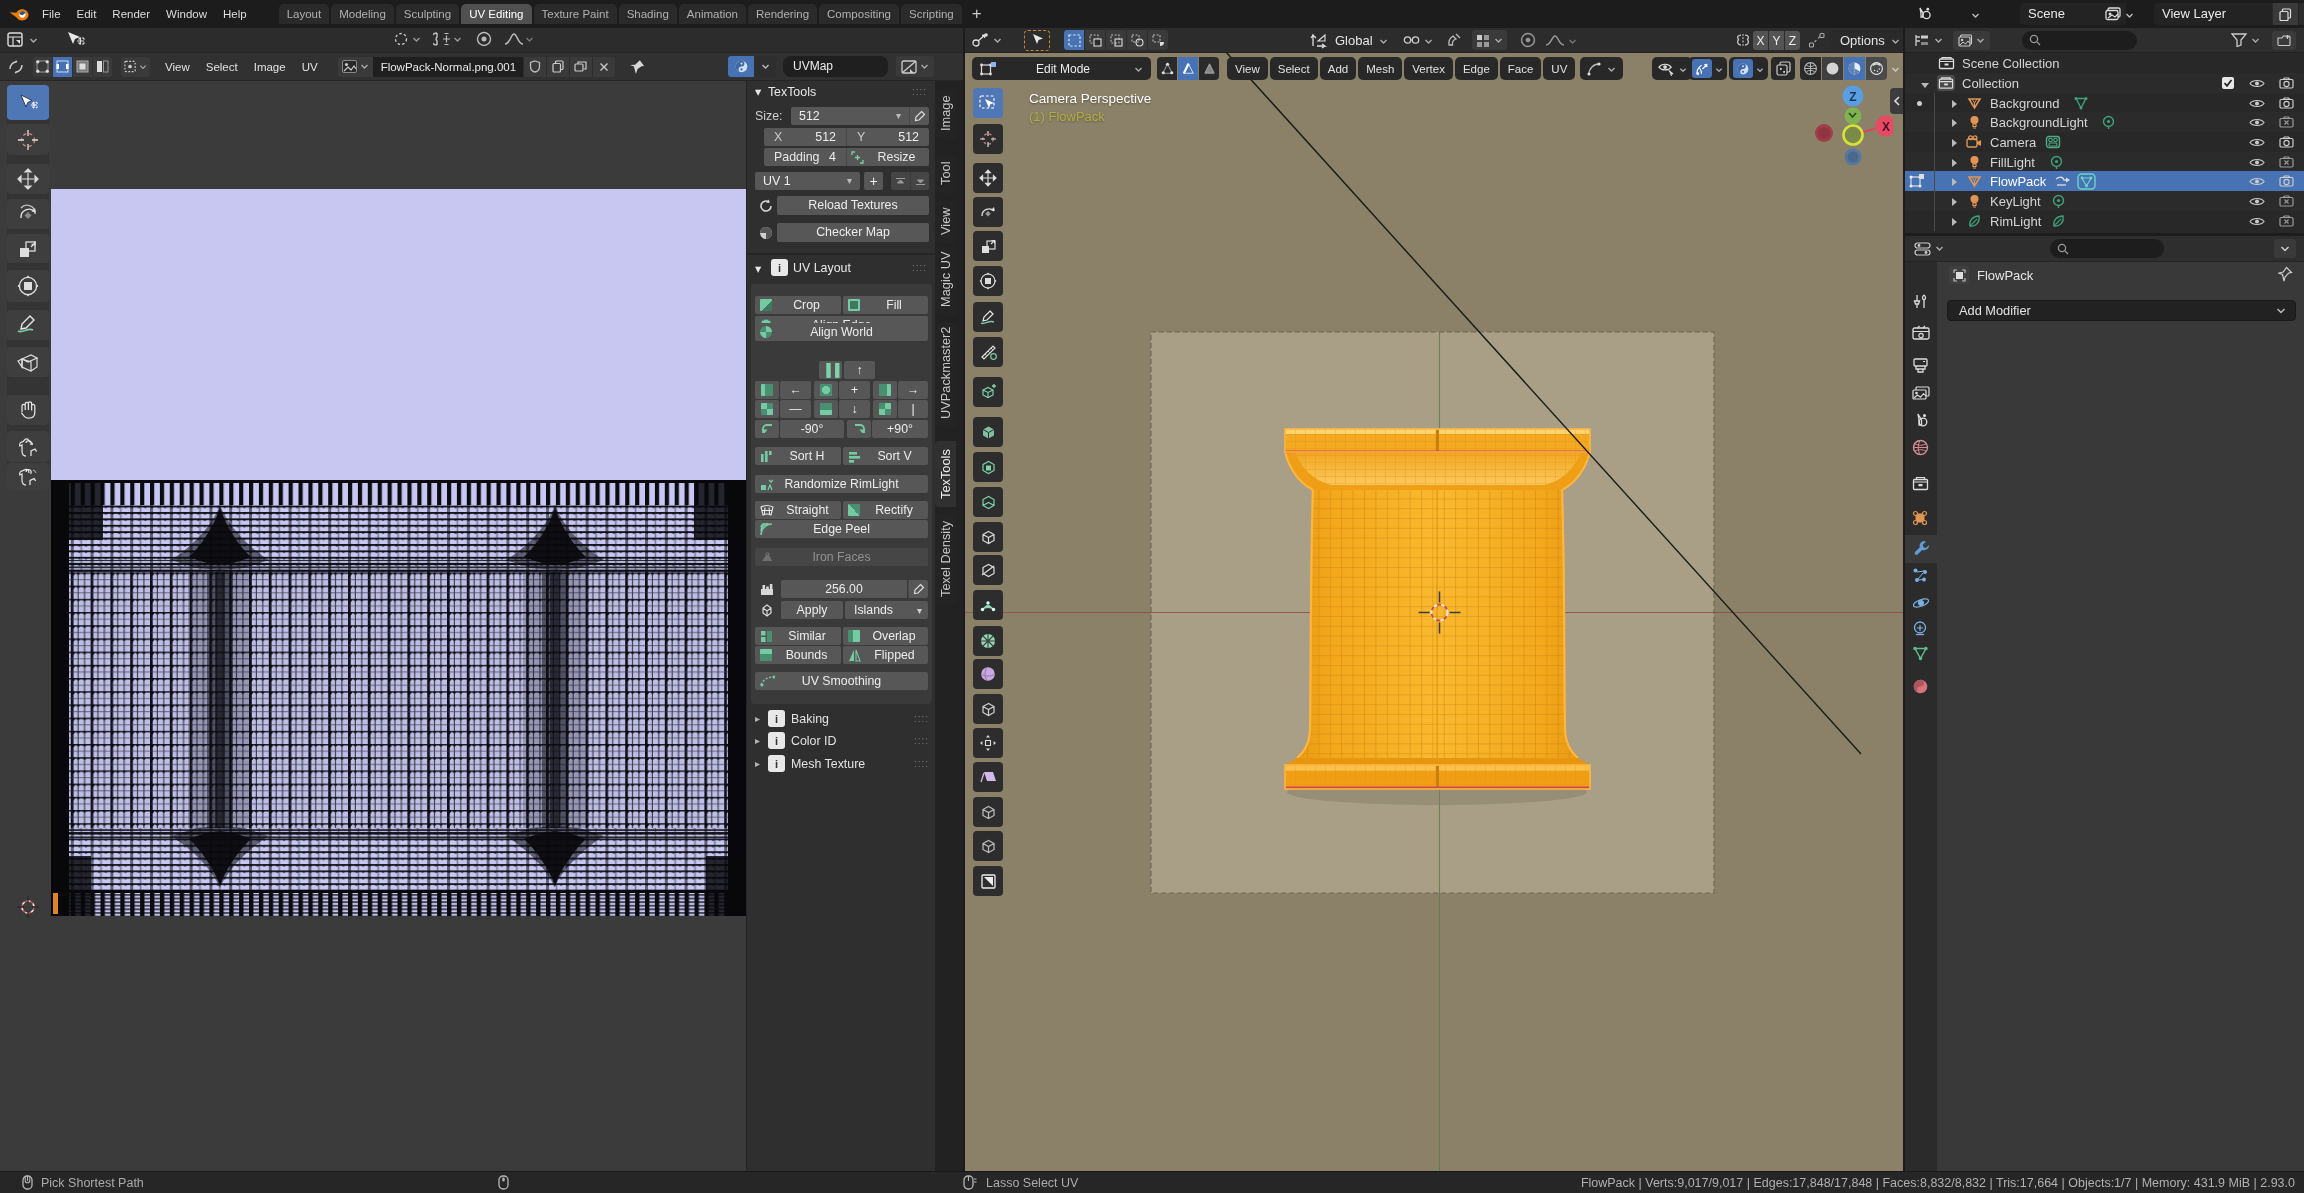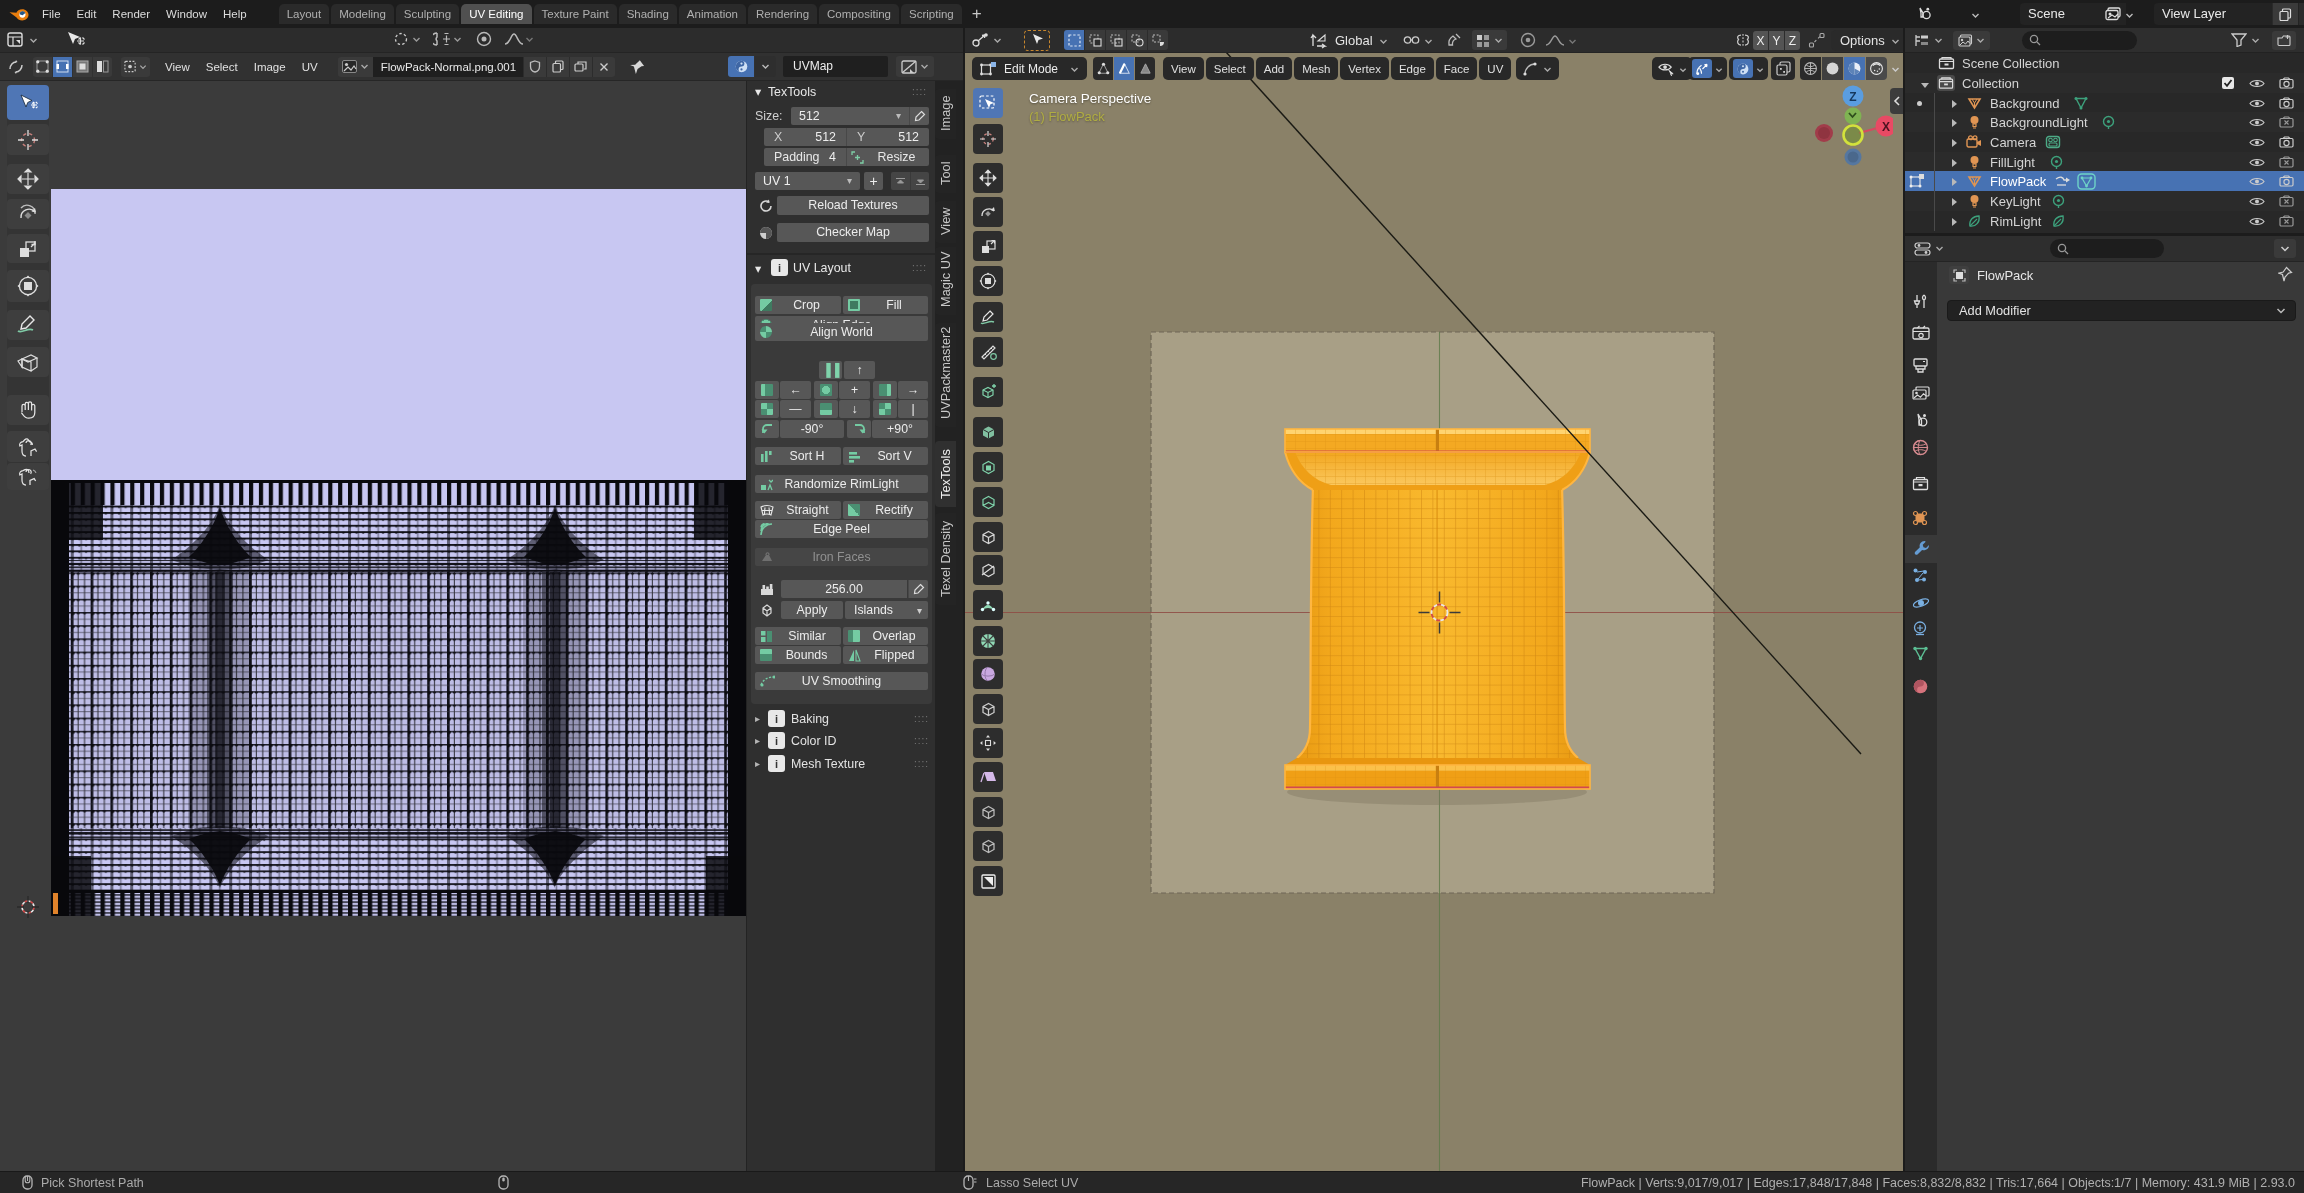--- a/index.html
+++ b/index.html
@@ -241,21 +241,21 @@
               <path d="M7.5 1.7 a5.8 5.8 0 0 0 0 11.6 a2.9 2.9 0 0 1 0-5.8 a2.9 2.9 0 0 0 0-5.8" fill="#3f67a5"></path>
               <circle cx="7.5" cy="4.6" r="1.1" fill="#cfe0f5"></circle>
               <circle cx="7.5" cy="10.4" r="1.1" fill="#3f67a5"></circle>
             </svg>
           </div>
         <div style="background:#2e2e2e;height:21px;width:21px;display:flex;align-items:center;justify-content:center;border-radius:0 3px 3px 0;margin-left:1px;">
             <svg width="9" height="9" viewBox="0 0 9 9">
               <path d="M1.5 3 l3 3 3-3" stroke="#bbb" stroke-width="1.4" fill="none"></path>
             </svg>
           </div>
-        <div style="background:#1f1f1f;border-radius:2px;height:21px;line-height:21px;padding:0 10px;margin-left:7px;width:105px;color:#ededed;font-size:12px;">UVMap</div>
+        <div style="background:#1f1f1f;border-radius:8px;height:21px;line-height:21px;padding:0 10px;margin-left:7px;width:105px;color:#ededed;font-size:12px;">UVMap</div>
         <div class="row" style="background:#3a3a3a;border-radius:3px;height:21px;padding:0 5px;margin-left:8px;">
             <svg width="16" height="14" viewBox="0 0 16 14">
               <rect x="1" y="1" width="14" height="12" rx="1.5" fill="none" stroke="#ccc" stroke-width="1.3"></rect>
               <path d="M1 13 L15 1" stroke="#ccc" stroke-width="1.3"></path>
               <path d="M9 9 l4 4 h-4 z" fill="#ccc"></path>
             </svg>
             <svg width="9" height="9" viewBox="0 0 9 9" style="margin-left:3px">
               <path d="M1.5 3 l3 3 3-3" stroke="#aaa" stroke-width="1.4" fill="none"></path>
             </svg>
           </div>
@@ -875,21 +875,21 @@
           </svg>
         <div class="abs row pill" style="left:866px;top:2px;height:21px;padding:0 9px;background:#2a2a2a;">Options
           <svg width="9" height="9" viewBox="0 0 9 9" style="margin:2px 0 0 6px">
               <path d="M1.5 3 l3 3 3-3" stroke="#aaa" stroke-width="1.4" fill="none"></path>
             </svg>
         </div>
       </div>
     </div>
 
     <div class="abs row" style="left:7px;top:29px;height:23px;">
-      <div class="row pill" style="height:23px;padding:0 8px;">
+      <div class="row pill" style="height:23px;padding:0 8px;gap:32px;">
         <svg width="17" height="15" viewBox="0 0 17 15">
             <rect x="1.5" y="4" width="9" height="9" fill="none" stroke="#ddd" stroke-width="1.2"></rect>
             <circle cx="1.5" cy="4" r="1.4" fill="#ddd"></circle>
             <circle cx="10.5" cy="4" r="1.4" fill="#ddd"></circle>
             <circle cx="1.5" cy="13" r="1.4" fill="#ddd"></circle>
             <circle cx="10.5" cy="13" r="1.4" fill="#ddd"></circle>
             <rect x="11" y="1" width="5" height="5" fill="#8bb5e8"></rect>
           </svg>
         <span style="margin-left:7px;color:#ececec;font-size:12px;">Edit Mode</span>
         <svg width="9" height="9" viewBox="0 0 9 9" style="margin:2px 0 0 12px">

